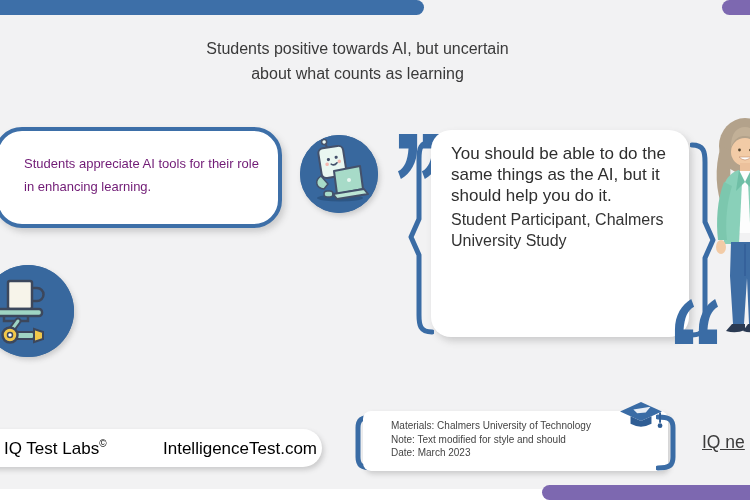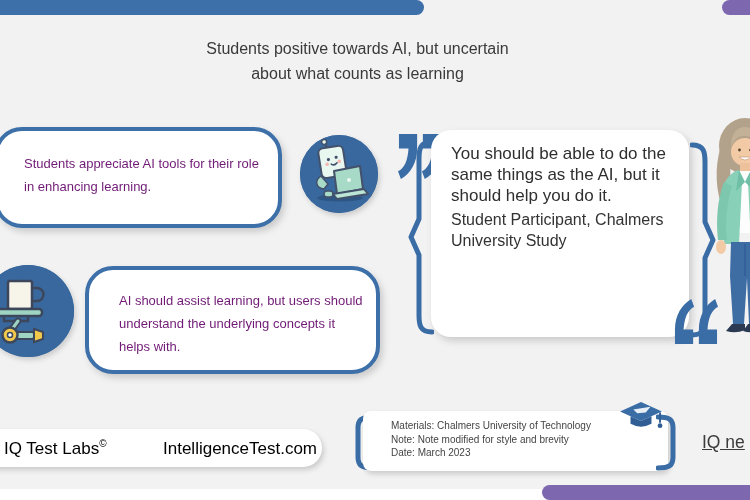--- a/index.html
+++ b/index.html
@@ -130,38 +130,35 @@
       <path d="M22 51 v5 h24 v-5" fill="none" stroke="#3c475c" stroke-width="2.5"></path>
       <path d="M36 56 L28 67" stroke="#3c475c" stroke-width="7" stroke-linecap="round"></path>
       <path d="M36 56 L28 67" stroke="#9fd4c3" stroke-width="3" stroke-linecap="round"></path>
       <rect x="33" y="67" width="19" height="7" rx="2" fill="#9fd4c3" stroke="#3c475c" stroke-width="2"></rect>
       <circle cx="28" cy="70" r="7.5" fill="#f2c84b" stroke="#3c475c" stroke-width="2.5"></circle>
       <circle cx="28" cy="70" r="2.5" fill="#ffffff" stroke="#3c475c" stroke-width="1.5"></circle>
       <path d="M52 64 l9 3 v7 l-9 3 z" fill="#f2c84b" stroke="#3c475c" stroke-width="2"></path>
     </svg>
   </div>
 
-  <div class="abs bubble" style="left:85px;top:266px;width:295px;height:108px;">
-    <div class="abs bubble-text" style="left:30px;top:19px;width:250px;">AI should assist learning, but users should understand the underlying concepts it helps with.</div>
-  </div>
 
   <div class="abs pill" style="left:-24px;top:429px;width:346px;height:38px;">
     <span class="abs brand-text" style="left:28px;top:9px;">
       <span>IQ Test Labs</span><sup>©</sup>
     </span>
     <span class="abs brand-text" style="left:187px;top:10px;">IntelligenceTest.com</span>
   </div>
 
   <svg class="abs" style="left:355px;top:414px;" width="20" height="57" viewBox="0 0 20 57">
     <path d="M18 3 C6 3 3 6 3 14 L3 43 C3 51 6 54 18 54" fill="none" stroke="#3a6ca5" stroke-width="5" stroke-linecap="round"></path>
   </svg>
   <div class="abs src-box" style="left:363px;top:411px;width:305px;height:60px;">
     <div class="abs src-text" style="left:28px;top:8px;width:270px;">
       <div>Materials: Chalmers University of Technology</div>
-      <div>Note: Note modified for style and brevity</div>
+      <div>Note: Text modified for style and should</div>
       <div>Date: March 2023</div>
     </div>
   </div>
   <svg class="abs" style="left:656px;top:414px;" width="20" height="57" viewBox="0 0 20 57">
     <path d="M2 3 C14 3 17 6 17 14 L17 43 C17 51 14 54 2 54" fill="none" stroke="#3a6ca5" stroke-width="5" stroke-linecap="round"></path>
   </svg>
 
   <svg class="abs" style="left:618px;top:400px;" width="46" height="40" viewBox="0 0 48 42">
     <path d="M24 2 L46 12 L24 22 L2 12 Z" fill="#3a6ca5"></path>
     <path d="M13 17 v8 q11 6 22 0 v-8 l-11 5 z" fill="#2f5d94"></path>

